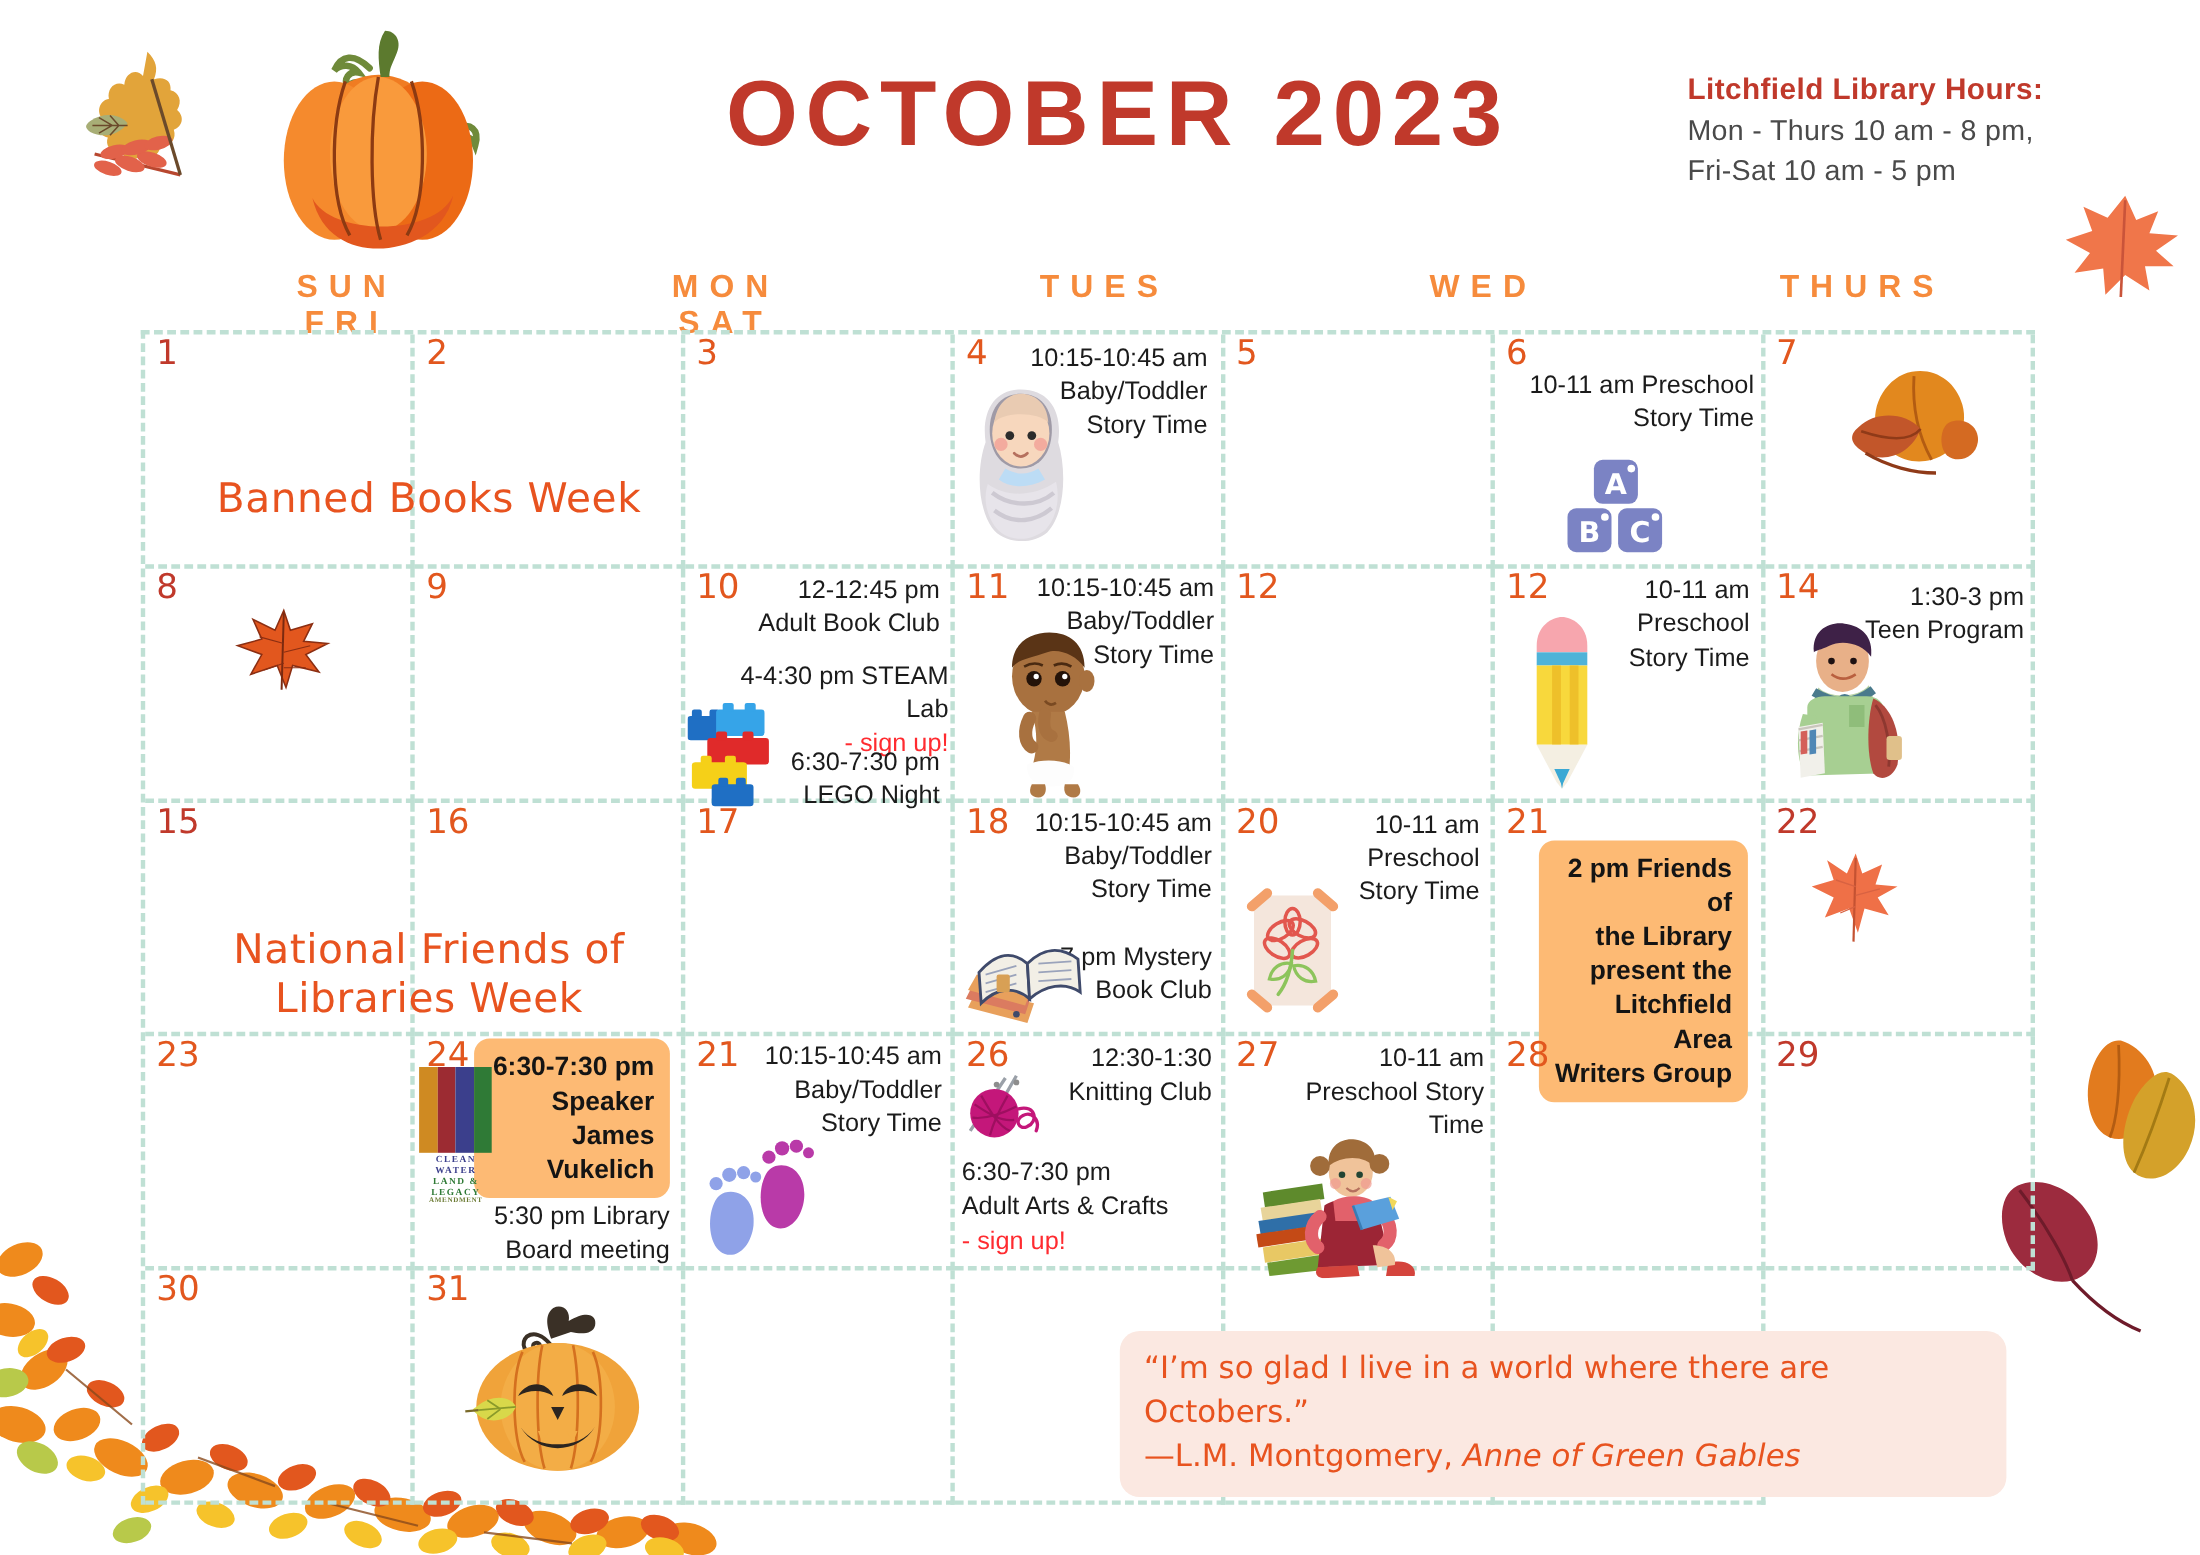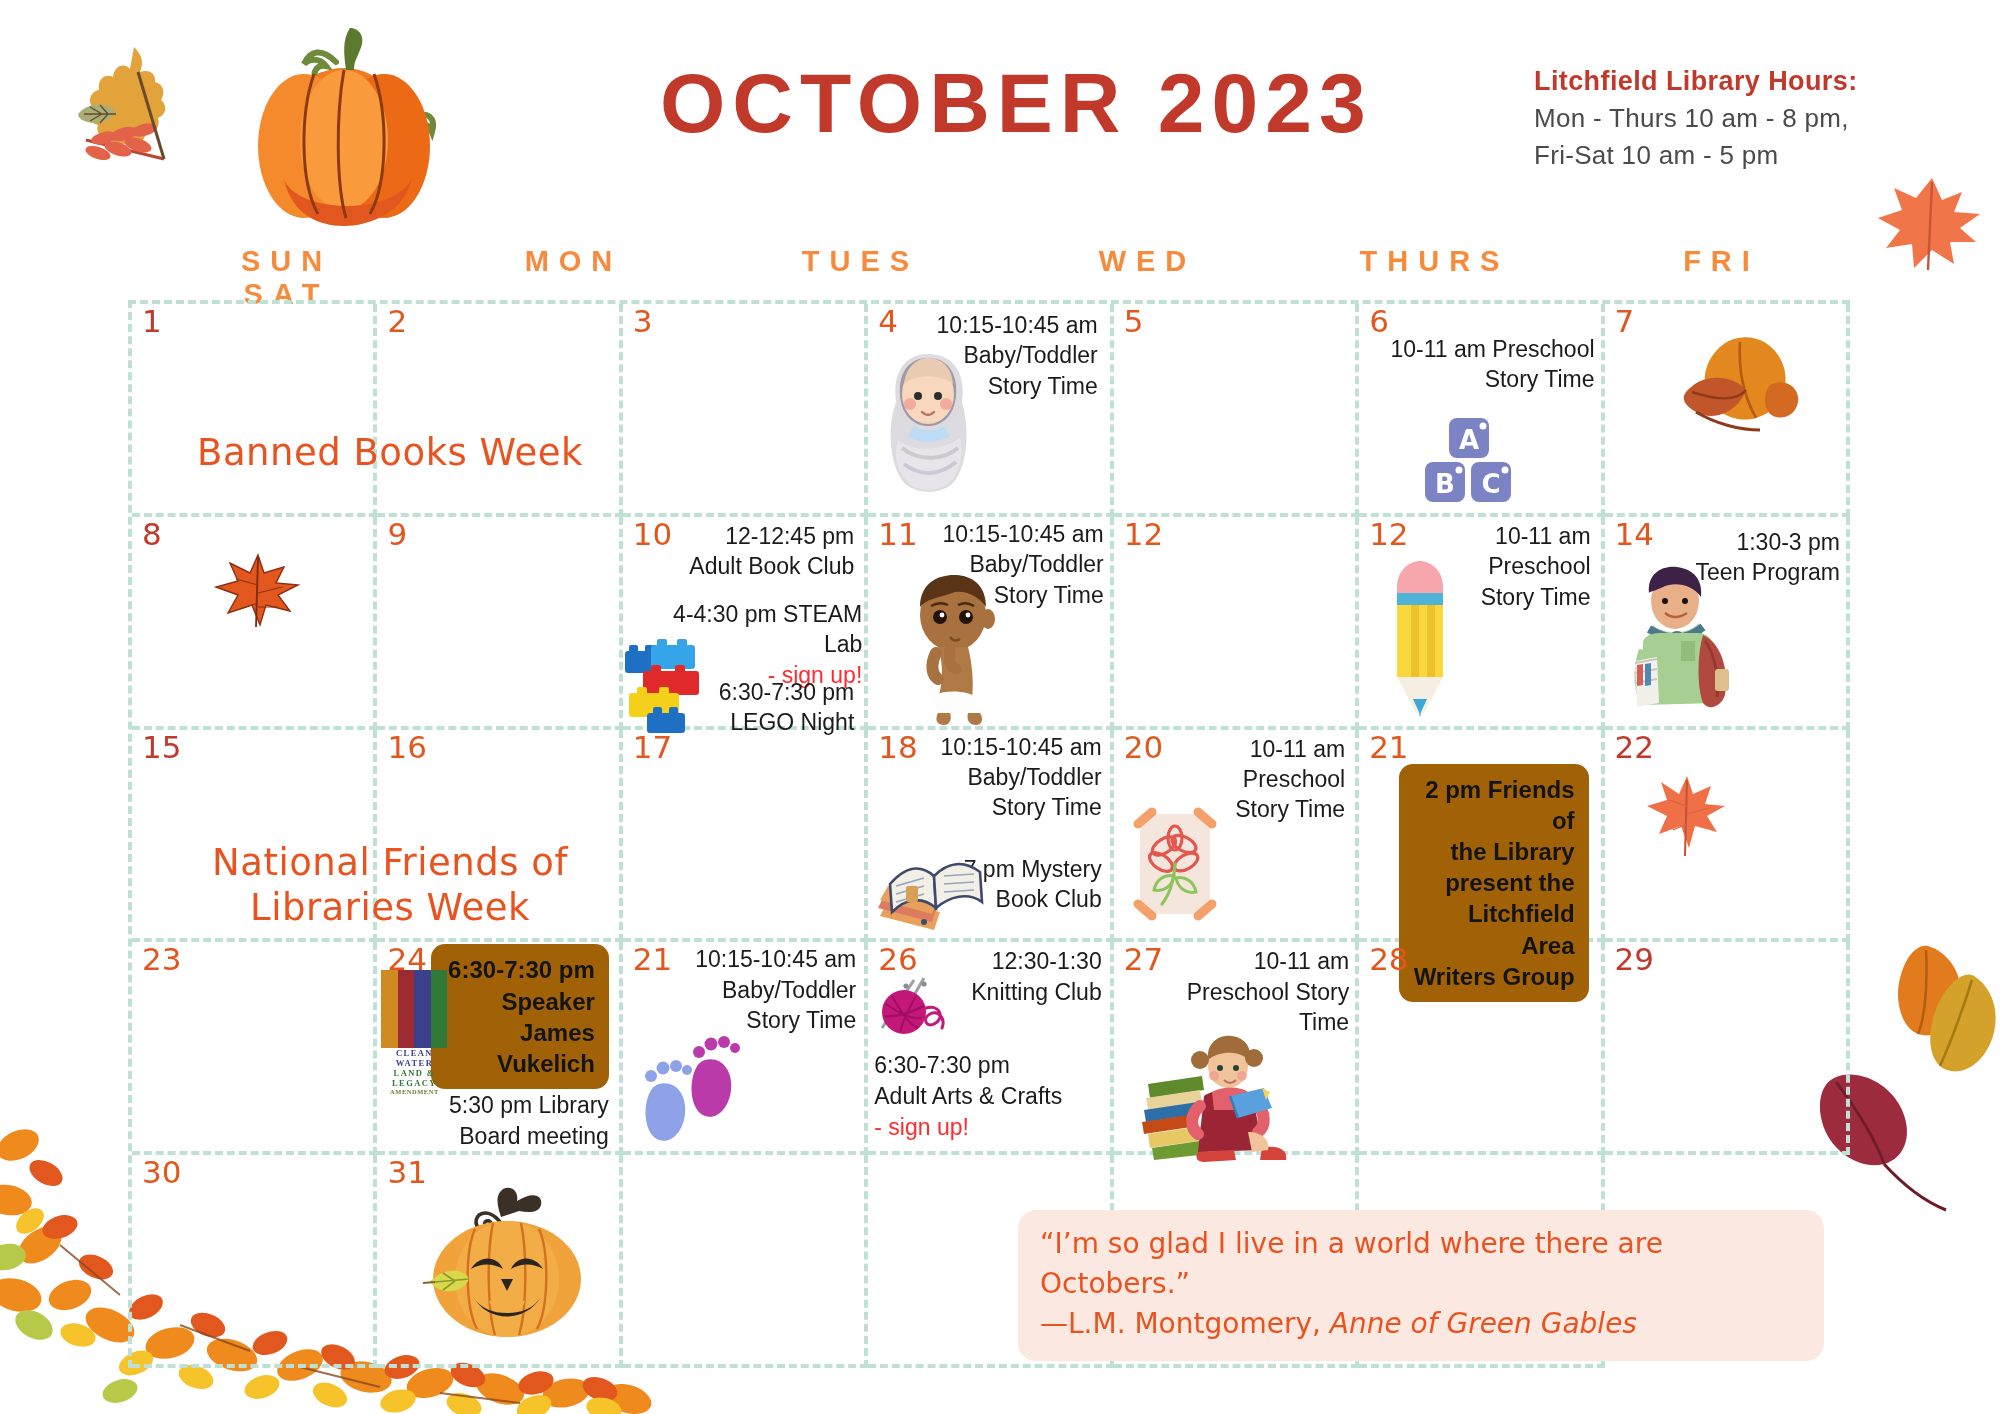--- a/index.html
+++ b/index.html
@@ -22,21 +22,21 @@
   
   #hours {
     position: absolute; right: 46px; top: 30px; text-align: left;
     line-height: 1.42; width: 420px;
   }
   #hours .hdr { font-size: 27px; color: #c0392b; font-weight: 600; letter-spacing:.4px;margin-top:32px;}
   #hours .ln  { font-size: 26px; color: #4a4a4a; letter-spacing:.3px;}
 
   
   #dow { position: absolute; left: 128px; top: 245px; width: 1722px; height: 48px;
-         display: grid; grid-template-columns: repeat(6, 1fr); }
+         display: grid; grid-template-columns: repeat(5, 1fr); }
   #dow div {
     font-size: 29px; letter-spacing: 10px; color: #f68b3c;
     font-weight: 600; text-align: center; padding-left: 30px;
   }
 
   
   #grid {
     position: absolute; left: 128px; top: 300px;
     width: 1722px; height: 1068px;
     display: grid;
@@ -85,21 +85,21 @@
     position: absolute; pointer-events: none;
     font-family: "DejaVu Sans", sans-serif;
     color: #e8531f; font-size: 37px; line-height: 1.22;
     text-align: center; letter-spacing: .5px;
   }
   #banner-bbw  { left: 140px; top: 430px; width: 500px; }
   #banner-nfol { left: 140px; top: 840px; width: 500px; }
 
   
   .pinkbox {
-    position: absolute; background: #a16207; border-radius: 14px;
+    position: absolute; background: #fdba74; border-radius: 14px;
     padding: 10px 14px; font-size: 24px; line-height: 1.30;
     font-weight: 700; color: #141414; text-align: right;
   }
 
   
   #quote {
     position: absolute; left: 1018px; top: 1210px;
     width: 806px; background: #fbe8e1; border-radius: 18px;
     padding: 14px 22px 18px 22px;
     font-family: "DejaVu Sans", sans-serif;

